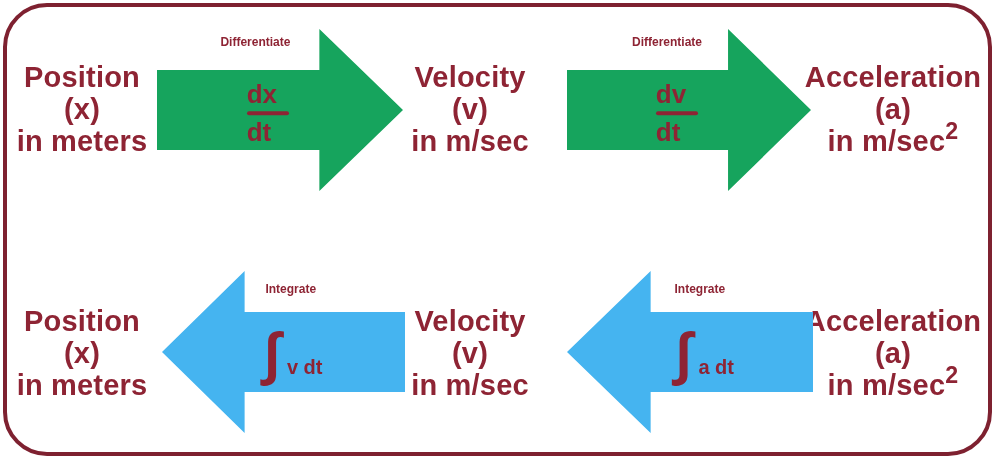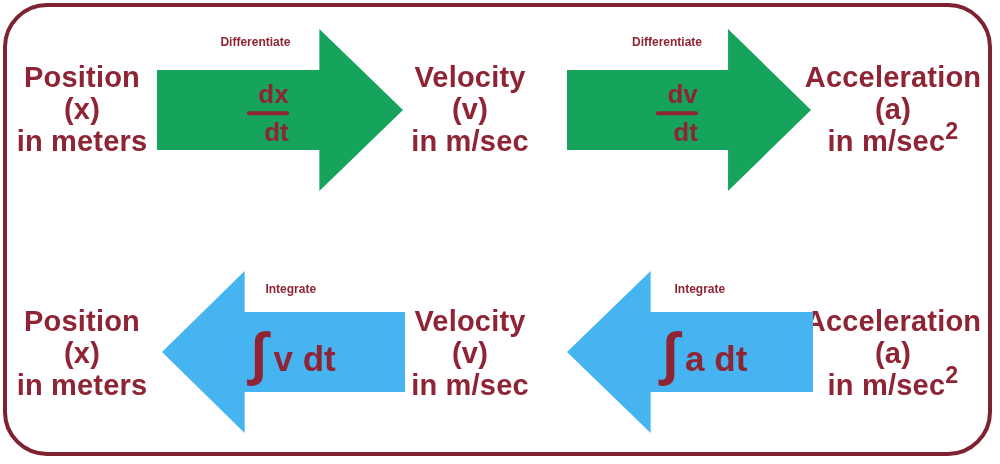--- a/index.html
+++ b/index.html
@@ -62,21 +62,21 @@
     color: var(--text, #8E2434);
     font-weight: bold;
     font-size: 12px;
     white-space: nowrap;
   }
   .fraction {
     position: absolute;
     transform: translate(-50%, -50%);
     display: flex;
     flex-direction: column;
-    align-items: flex-end;
+    align-items: flex-start;
     color: var(--text, #8E2434);
     font-weight: bold;
     font-size: 26px;
     line-height: 1;
   }
   .frac-bar {
     width: 42px;
     height: 3.5px;
     background: var(--text, #8E2434);
     margin: 4px 0;
@@ -92,24 +92,24 @@
   }
   .int-sign {
     font-size: 58px;
     font-weight: 600;
     line-height: 1;
     margin-right: 7px;
     position: relative;
     top: -2px;
   }
   .int-text {
-    font-size: 35px;
+    font-size: 20px;
     font-weight: bold;
     position: relative;
-    top: 4px;
+    top: 12px;
   }
 </style>
 </head>
 <body>
 
 <div class="canvas">
 
   <div class="card"></div>
 
   <div class="node" style="left:0px; top:61px; width:164px;">

